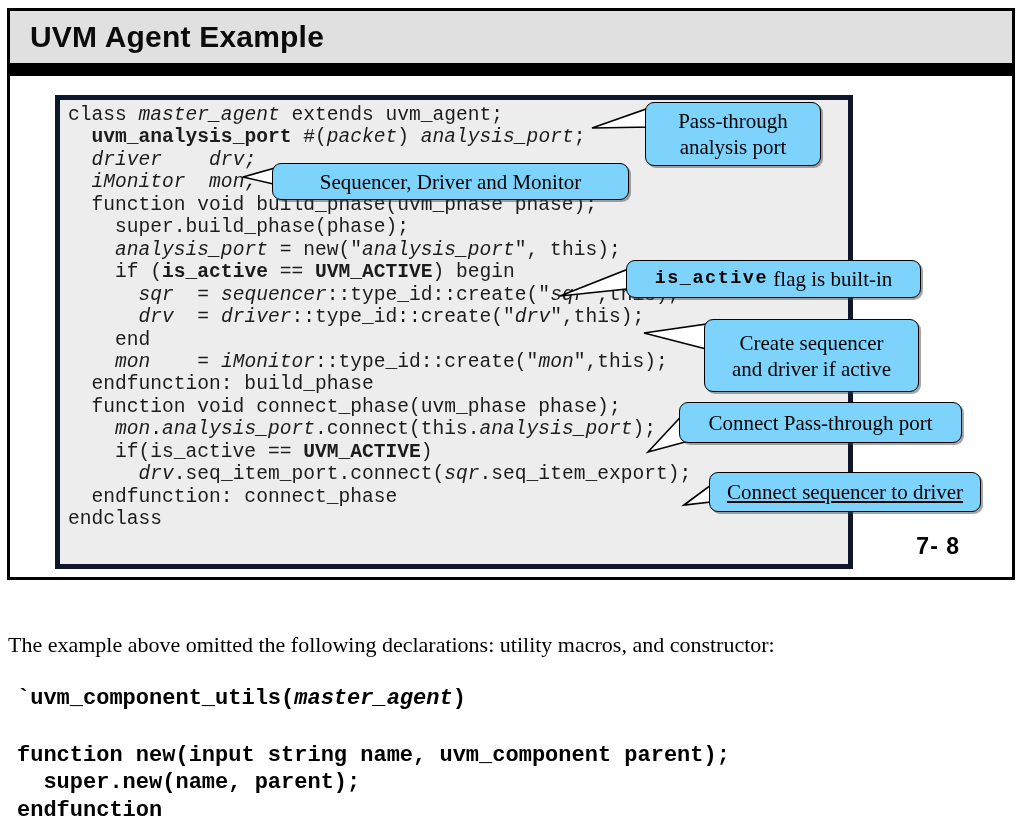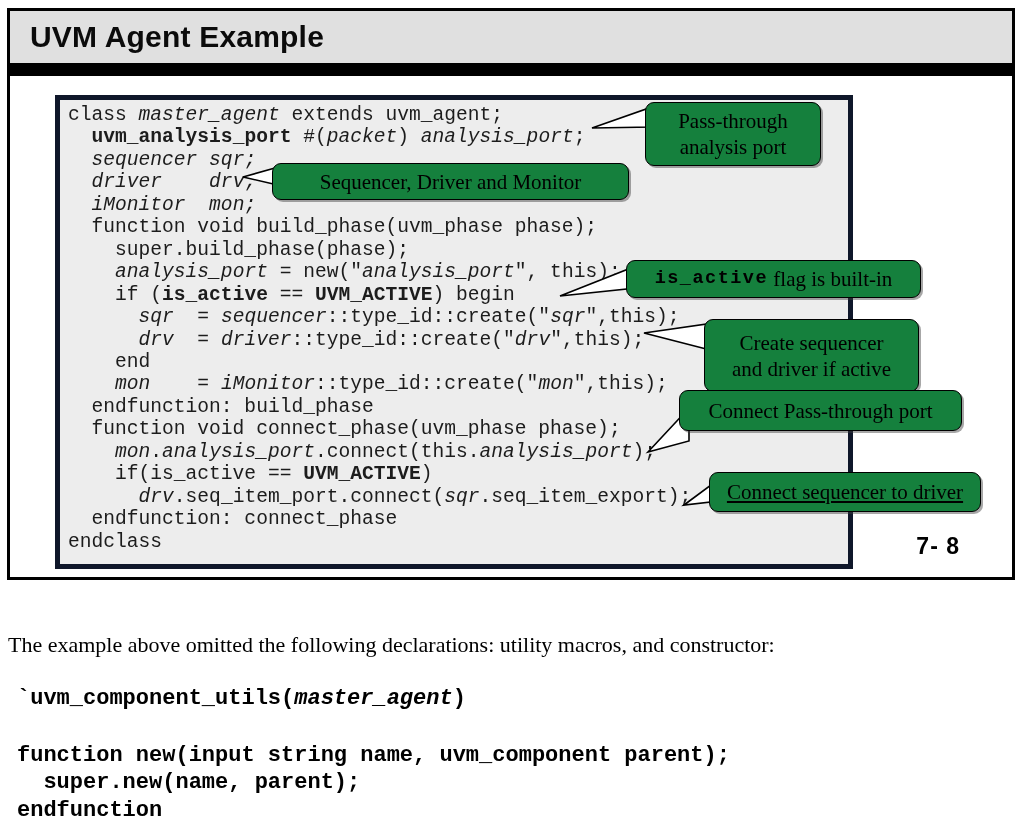--- a/index.html
+++ b/index.html
@@ -22,30 +22,30 @@
   .code-lines { font:400 19.6px/22.45px "Liberation Mono", monospace; color:#1c1c1c; }
   .code-line { white-space:pre; }
   .s-n { font-style:normal; font-weight:400; }
   .s-i { font-style:italic;  font-weight:400; }
   .s-b { font-style:normal; font-weight:700; }
 
   
   svg.tails { position:absolute; left:0; top:0; z-index:2; }
 
   
-  .callout { position:absolute; z-index:3; background:#15803d; border:1.6px solid #000;
+  .callout { position:absolute; z-index:3; background:#7dd3fc; border:1.6px solid #000;
              border-radius:9px; display:flex; flex-direction:column; justify-content:center;
              align-items:center; text-align:center;
              font:400 21px/26px "Liberation Serif", serif; color:#000;
              box-shadow:2px 2px 0 rgba(60,60,60,0.45); }
   .co1 { left:645px; top:102px; width:176px; height:64px; }
   .co2 { left:272px; top:163px; width:357px; height:37px; }
   .co3 { left:626px; top:260px; width:295px; height:38px; flex-direction:row; }
   .co4 { left:704px; top:319px; width:215px; height:73px; }
-  .co5 { left:679px; top:390px; width:283px; height:41px; }
+  .co5 { left:679px; top:402px; width:283px; height:41px; }
   .co6 { left:709px; top:472px; width:272px; height:40px;text-decoration:underline; }
   .co-code { font:700 18.5px/1 "Liberation Mono", monospace; letter-spacing:1.5px; }
 
   
   .page-number { position:absolute; left:880px; top:535px; width:80px; z-index:3;
                  font:700 23px/1 "Liberation Sans", sans-serif; text-align:right;
                  letter-spacing:1px; }
 
   
   .para { position:absolute; left:8px; top:631px; width:990px;
@@ -65,21 +65,20 @@
   <div class="slide">
     <div class="title-bar">
       <h1>UVM Agent Example</h1>
     </div>
   </div>
 
   <div class="code-panel">
     <div class="code-lines">
         <div class="code-line"><span class="s-n">class </span><span class="s-i">master_agent</span><span class="s-n"> extends uvm_agent;</span></div>
         <div class="code-line"><span class="s-n">  </span><span class="s-b">uvm_analysis_port</span><span class="s-n"> #(</span><span class="s-i">packet</span><span class="s-n">) </span><span class="s-i">analysis_port</span><span class="s-n">;</span></div>
-        <div class="code-line"><span class="s-n">  </span><span class="s-i">sequencer sqr;</span></div>
         <div class="code-line"><span class="s-n">  </span><span class="s-i">driver    drv;</span></div>
         <div class="code-line"><span class="s-n">  </span><span class="s-i">iMonitor  mon;</span></div>
         <div class="code-line"><span class="s-n">  function void build_phase(uvm_phase phase);</span></div>
         <div class="code-line"><span class="s-n">    super.build_phase(phase);</span></div>
         <div class="code-line"><span class="s-n">    </span><span class="s-i">analysis_port</span><span class="s-n"> = new("</span><span class="s-i">analysis_port</span><span class="s-n">", this);</span></div>
         <div class="code-line"><span class="s-n">    if (</span><span class="s-b">is_active</span><span class="s-n"> == </span><span class="s-b">UVM_ACTIVE</span><span class="s-n">) begin</span></div>
         <div class="code-line"><span class="s-n">      </span><span class="s-i">sqr</span><span class="s-n">  = </span><span class="s-i">sequencer</span><span class="s-n">::type_id::create("</span><span class="s-i">sqr</span><span class="s-n">",this);</span></div>
         <div class="code-line"><span class="s-n">      </span><span class="s-i">drv</span><span class="s-n">  = </span><span class="s-i">driver</span><span class="s-n">::type_id::create("</span><span class="s-i">drv</span><span class="s-n">",this);</span></div>
         <div class="code-line"><span class="s-n">    end</span></div>
         <div class="code-line"><span class="s-n">    </span><span class="s-i">mon</span><span class="s-n">    = </span><span class="s-i">iMonitor</span><span class="s-n">::type_id::create("</span><span class="s-i">mon</span><span class="s-n">",this);</span></div>

